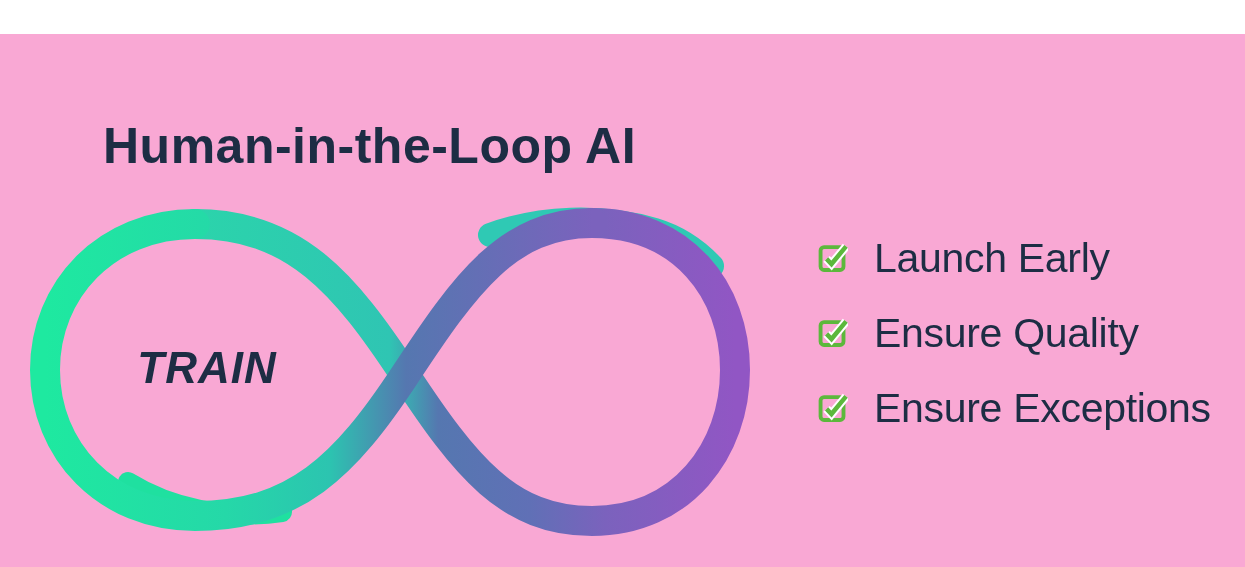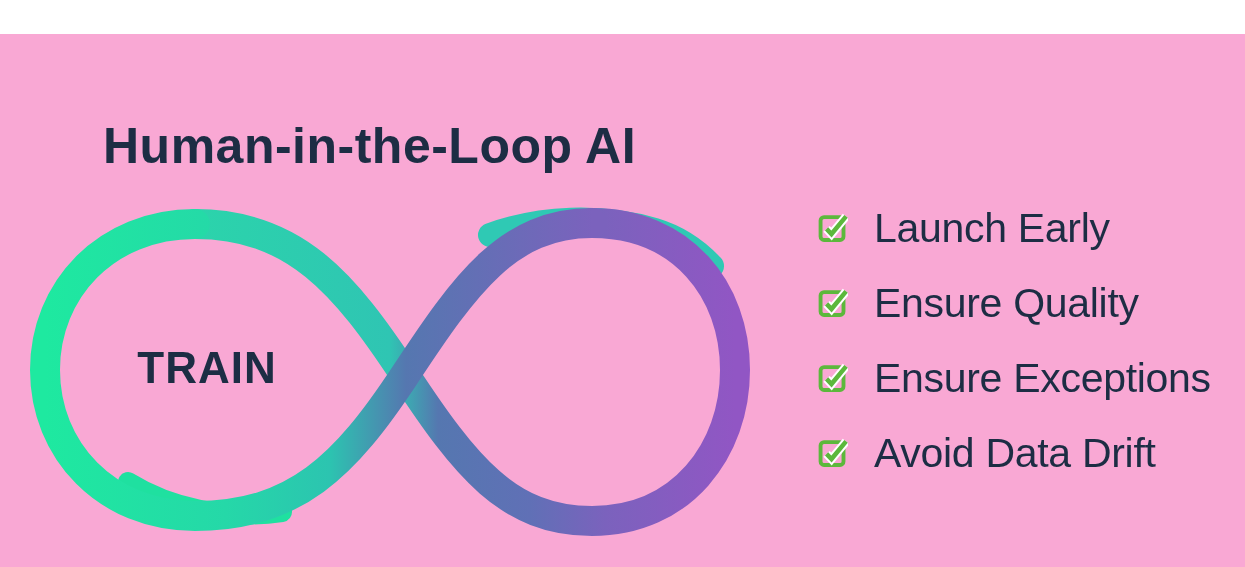--- a/index.html
+++ b/index.html
@@ -25,26 +25,27 @@
     position:absolute;left:0;top:0;width:1245px;height:567px;
   }
   .loop-label{
     position:absolute;
     transform:translate(-50%,-50%);
     font-size:44px;
     font-weight:700;
     letter-spacing:1px;
     color:var(--navy,#1d2d44);
     white-space:nowrap;
+    font-style:italic;
   }
   .loop-label.train{left:207px;top:334px;}
   .loop-label.sustain{left:561px;top:333px;}
   .checklist{
     position:absolute;
-    left:818px;top:169px;
+    left:818px;top:199px;
     display:flex;
     flex-direction:column;
   }
   .check-row{
     display:flex;
     align-items:center;
     height:50px;
     margin-bottom:25px;
   }
   .check-icon{
@@ -126,21 +127,15 @@
           <use href="#cbx"></use>
         </svg>
       <span class="check-label">Ensure Quality</span>
     </div>
     <div class="check-row">
       <svg class="check-icon" viewBox="0 0 28 28">
           <use href="#cbx"></use>
         </svg>
       <span class="check-label">Ensure Exceptions</span>
     </div>
-    <div class="check-row">
-      <svg class="check-icon" viewBox="0 0 28 28">
-          <use href="#cbx"></use>
-        </svg>
-      <span class="check-label">Avoid Data Drift</span>
-    </div>
   </div>
 
 </div>
 
 </body></html>

